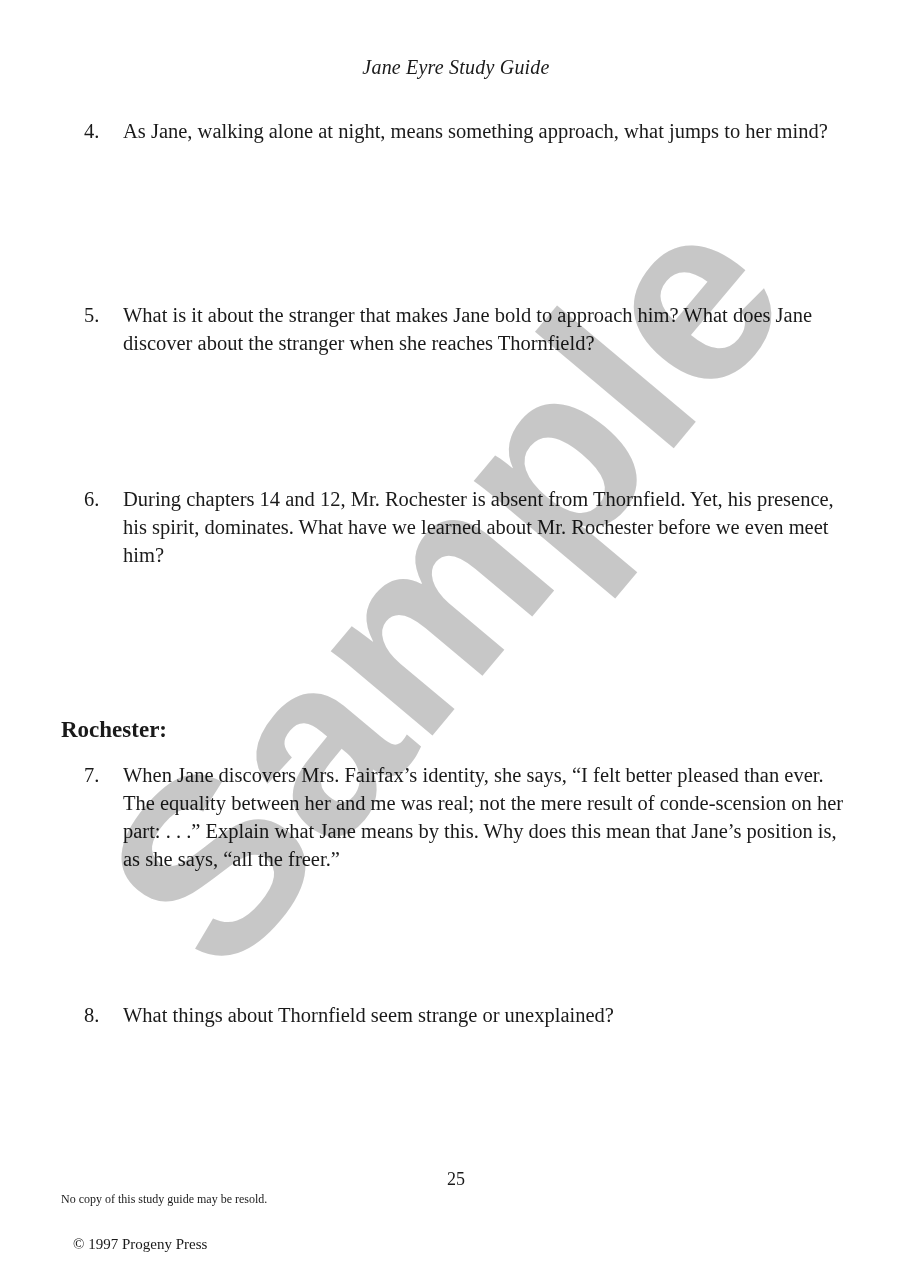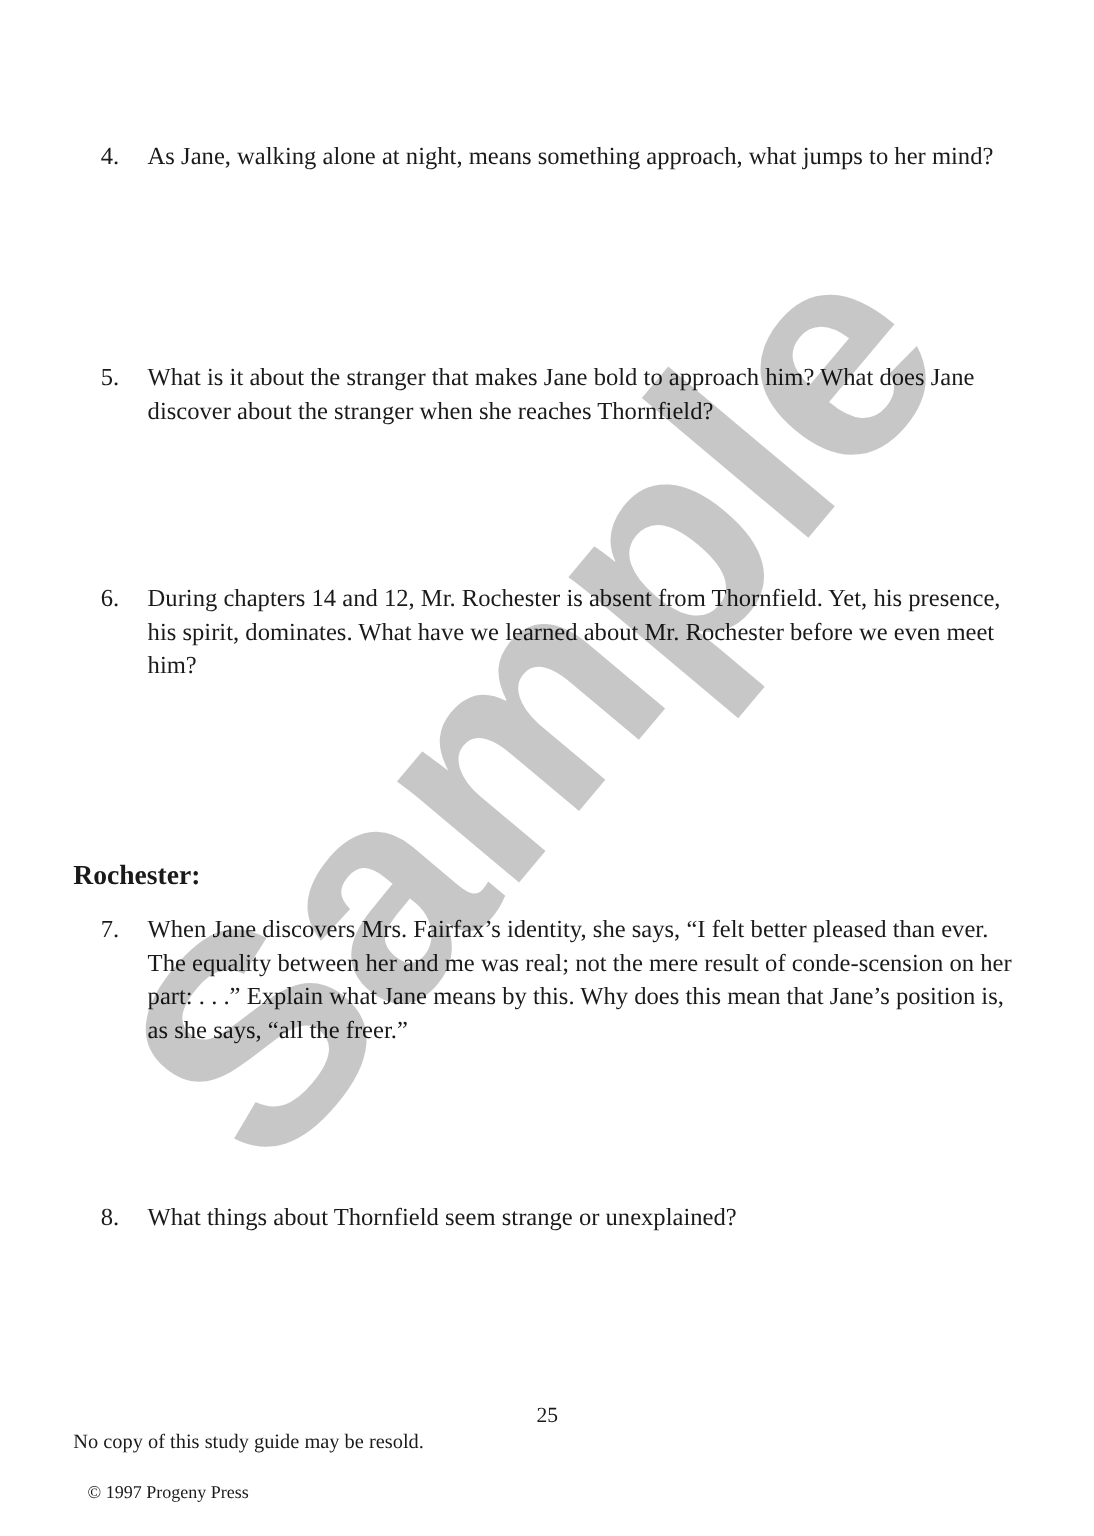--- a/index.html
+++ b/index.html
@@ -4,29 +4,30 @@
 <style>
   html, body { margin: 0; padding: 0; background: #ffffff; }
   body { width: 912px; height: 1280px; position: relative; overflow: hidden; font-family: "Liberation Serif", "DejaVu Serif", serif; color: #1a1a1a; }
   .page { position: absolute; left: 0; top: 0; width: 912px; height: 1280px; }
   .running-head { position: absolute; top: 56px; left: 0; width: 912px; text-align: center; font-style: italic; font-size: 20px; letter-spacing: 0.2px; }
   .question { position: absolute; left: 84px; width: 770px; font-size: 20.5px; line-height: 28px; }
   .question .num { position: absolute; left: 0; top: 0; width: 38px; }
   .question .text { margin-left: 39px; display: block; }
   .section-heading { position: absolute; left: 61px; top: 717px; font-size: 23px; font-weight: bold; }
   .footer-copy { position: absolute; left: 61px; top: 1236px; font-size: 15px; margin-left: 12px; }
-  .footer-note { position: absolute; left: 61px; top: 1192px; font-size: 17px; }
+  .footer-note { position: absolute; left: 61px; top: 1192px; font-size: 12px; }
   .page-number { position: absolute; left: 447px; top: 1169px; font-size: 18px; }
   .watermark { position: absolute; left: 0; top: 0; width: 912px; height: 1280px; pointer-events: none; }
 </style>
 </head>
 <body>
 
 <div class="page">
 
+  <div class="running-head">Jane Eyre Study Guide</div>
 
   <div class="question" style="top:117px;">
     <span class="num">4.</span>
     <span class="text">As Jane, walking alone at night, means something approach, what jumps to her mind?</span>
   </div>
 
   <div class="question" style="top:301px;">
     <span class="num">5.</span>
     <span class="text">What is it about the stranger that makes Jane bold to approach him? What does Jane discover about the stranger when she reaches Thornfield?</span>
   </div>

